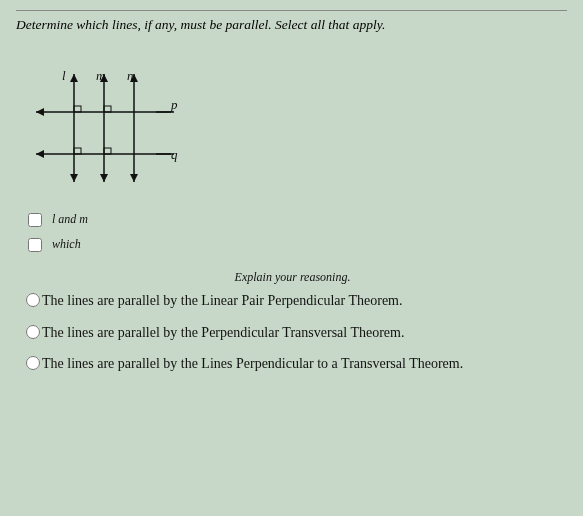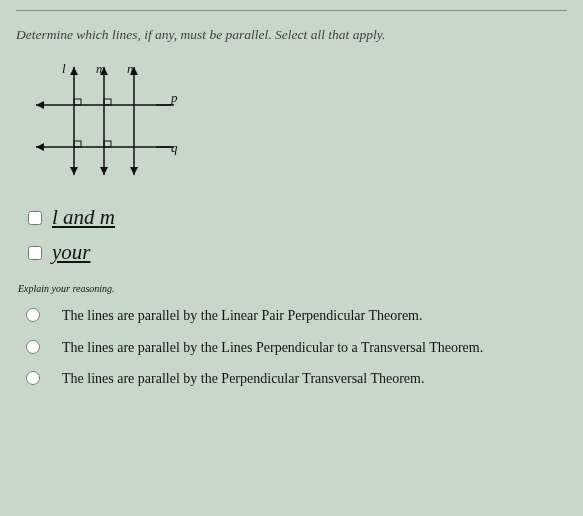--- a/index.html
+++ b/index.html
@@ -9,24 +9,24 @@
       background-color: #c8d8c8;
       font-family: Georgia, 'Times New Roman', serif;
       font-size: 15px;
       color: #111;
       padding: 10px 16px 20px 16px;
     }
 
     .question-header {
       font-size: 13.5px;
       font-style: italic;
-      margin-bottom: 14px;
-      color: #404040;
+      margin-bottom: 31px;
+      color: #000000;
       border-top: 1.5px solid #888;
-      padding-top: 16px;
+      padding-top: 6px;
     }
 
     .diagram-area {
       margin-bottom: 18px;
       margin-left: 10px;
     }
 
     svg.diagram {
       display: block;
     }
@@ -44,41 +44,41 @@
     }
 
     .checkbox-item input[type="checkbox"] {
       width: 14px;
       height: 14px;
       cursor: pointer;
       flex-shrink: 0;
     }
 
     .checkbox-label {
-      font-size: 21px;
+      font-size: 12px;
       font-style: italic;
-      text-decoration: underline;
     }
 
     .explain-heading {
-      font-size: 10px;
+      font-size: 12px;
       font-style: italic;
-      margin-bottom: 12px;
+      margin-bottom: 6px;
       margin-left: 2px;
+      text-align: center;
     }
 
     .radio-options {
       margin-left: 10px;
     }
 
     .radio-item {
       display: flex;
       align-items: flex-start;
       margin-bottom: 12px;
-      gap: 22px;
+      gap: 2px;
     }
 
     .radio-item input[type="radio"] {
       width: 14px;
       height: 14px;
       cursor: pointer;
       margin-top: 2px;
       flex-shrink: 0;
     }
 
@@ -154,39 +154,39 @@
     <label for="cb1" class="checkbox-label">
       <em>l</em> and <em>m</em>
     </label>
   </div>
 
 
 
 
   <div class="checkbox-item">
     <input type="checkbox" id="cb5" style="">
-    <label for="cb5" class="checkbox-label">your</label>
+    <label for="cb5" class="checkbox-label">which</label>
   </div>
 
 </div>
 
 <div class="explain-heading">
   <span>Explain your reasoning.</span>
 </div>
 
 <div class="radio-options">
 
   <div class="radio-item">
     <input type="radio" name="reasoning" id="r1" style="">
     <label for="r1" class="radio-label">The lines are parallel by the Linear Pair Perpendicular Theorem.</label>
   </div>
 
   <div class="radio-item">
-    <input type="radio" name="reasoning" id="r3" style="">
-    <label for="r3" class="radio-label">The lines are parallel by the Lines Perpendicular to a Transversal Theorem.</label>
+    <input type="radio" name="reasoning" id="r2" style="">
+    <label for="r2" class="radio-label">The lines are parallel by the Perpendicular Transversal Theorem.</label>
   </div>
 
   <div class="radio-item">
-    <input type="radio" name="reasoning" id="r2" style="">
-    <label for="r2" class="radio-label">The lines are parallel by the Perpendicular Transversal Theorem.</label>
+    <input type="radio" name="reasoning" id="r3" style="">
+    <label for="r3" class="radio-label">The lines are parallel by the Lines Perpendicular to a Transversal Theorem.</label>
   </div>
 
 </div>
 
 </body></html>

